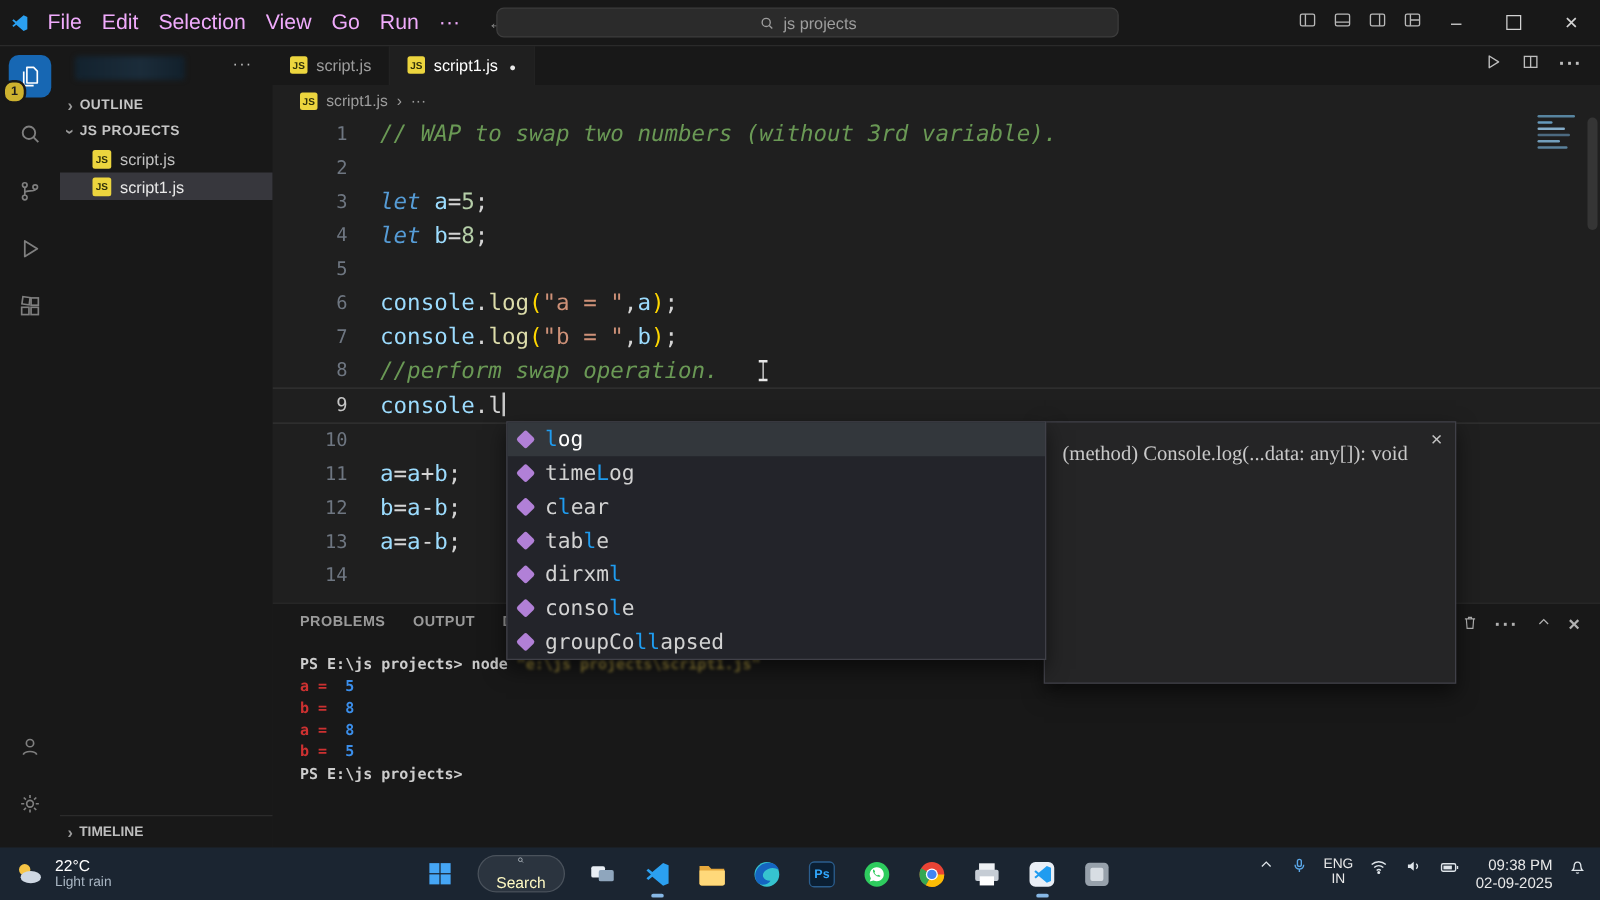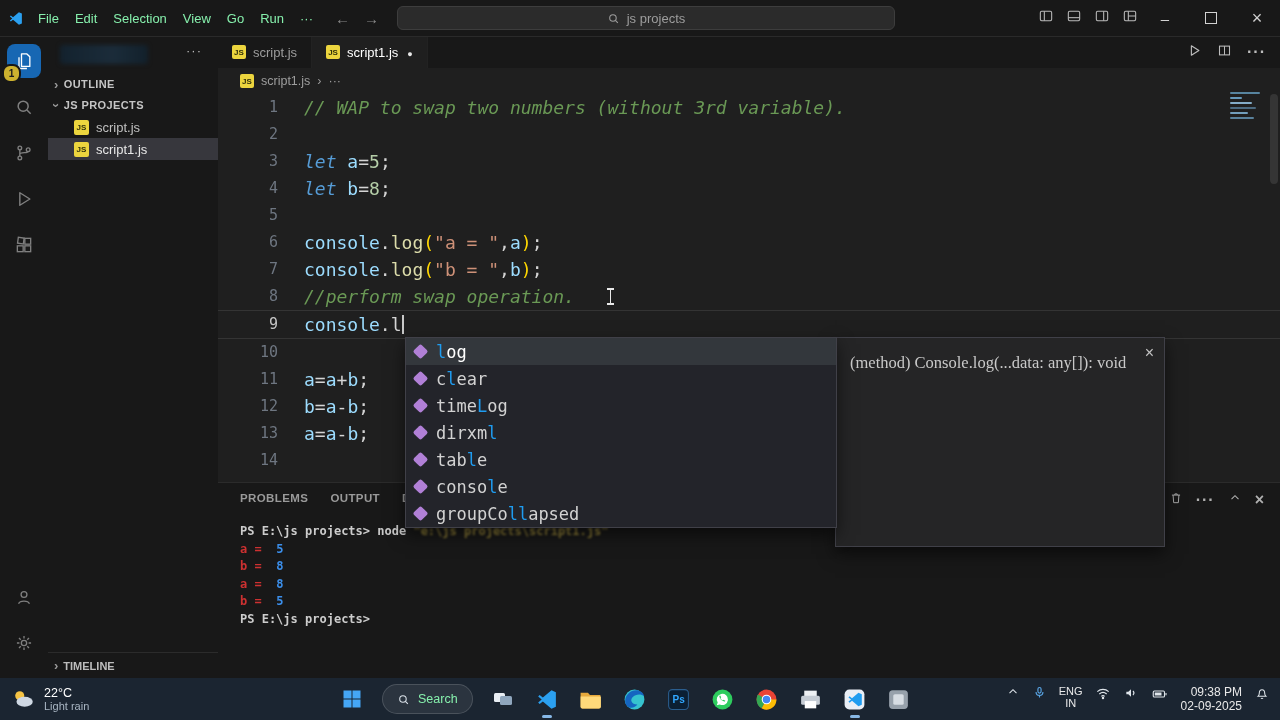--- a/index.html
+++ b/index.html
@@ -4,21 +4,21 @@
 <style>
   html,body{margin:0;padding:0;background:#000;}
   .screen{position:relative;width:1280px;height:720px;background:#1f1f1f;overflow:hidden;
           font-family:"Liberation Sans",sans-serif;color:#ccc;}
 
   
   .titlebar{position:absolute;left:0;top:0;right:0;height:36px;background:#181818;
             border-bottom:1px solid #2a2a2a;display:flex;align-items:center;z-index:5;}
   .tb-logo{width:30px;display:flex;justify-content:center;}
   .menus{display:flex;align-items:center;}
-  .menu-item{padding:4px 8px;font-size:13px;color:#86efac;border-radius:5px;}
+  .menu-item{padding:4px 8px;font-size:17px;color:#f0abfc;border-radius:5px;}
   .nav-arrows{display:flex;gap:14px;margin-left:14px;color:#8a8a8a;font-size:15px;}
   .cmd-center{position:absolute;left:397px;top:6px;width:496px;height:22px;background:#2b2b2b;
               border:1px solid #3d3d3d;border-radius:6px;display:flex;align-items:center;
               justify-content:center;gap:7px;color:#9d9d9d;font-size:13px;}
   .tb-right{position:absolute;right:142px;top:0;height:36px;display:flex;align-items:center;gap:12px;color:#b9b9b9;}
   .win-controls{position:absolute;right:0;top:0;height:36px;display:flex;}
   .wc{width:46px;height:36px;display:flex;align-items:center;justify-content:center;color:#d2d2d2;font-size:15px;}
   .wc-max i{display:block;width:10px;height:10px;border:1.2px solid #d2d2d2;}
   .wc-min:before{content:"–";} .wc-close:before{content:"×";font-size:18px;}
 
@@ -113,21 +113,21 @@
 
   
   .taskbar{position:absolute;left:0;right:0;bottom:0;height:42px;background:#1b2531;display:flex;
            align-items:center;z-index:60;}
   .weather{display:flex;align-items:center;gap:8px;padding-left:10px;justify-content:space-between;}
   .w-temp{font-size:12.5px;color:#fff;line-height:14px;}
   .w-desc{font-size:11px;color:#a9b6c3;line-height:13px;}
   .tb-center{position:absolute;left:338px;top:0;height:42px;display:flex;align-items:center;gap:16px;}
   .search-pill{height:28px;border-radius:15px;background:rgba(255,255,255,.07);
                border:1px solid rgba(255,255,255,.15);display:flex;align-items:center;gap:8px;
-               padding:0 14px;color:#86efac;font-size:12.5px;}
+               padding:0 14px;color:#fef9c3;font-size:12.5px;flex-direction:column;}
   .app-icon{width:28px;height:28px;display:flex;align-items:center;justify-content:center;position:relative;}
   .app-icon.open:after{content:"";position:absolute;bottom:-5px;left:9px;right:9px;height:3px;border-radius:2px;background:#87b8e6;}
   .app-label{position:absolute;color:#31a8ff;font-size:10px;font-weight:bold;}
   .tray{margin-left:auto;display:flex;gap:12px;padding-right:10px;color:#dfe5ea;}
   .lang{font-size:11px;line-height:12px;text-align:center;color:#e9e9e9;}
   .clock{font-size:12px;line-height:14px;text-align:right;color:#e9e9e9;}
 </style>
 </head>
 <body>
 
@@ -354,33 +354,33 @@
   <div class="ibeam"></div>
 
   <div class="suggest">
     <div>
         <div class="sg-row selected">
           <span class="sg-icon"></span>
           <span class="sg-label"><span class="sg-match">l</span><span>og</span></span>
         </div>
         <div class="sg-row">
           <span class="sg-icon"></span>
+          <span class="sg-label"><span>time</span><span class="sg-match">L</span><span>og</span></span>
+        </div>
+        <div class="sg-row">
+          <span class="sg-icon"></span>
           <span class="sg-label"><span>c</span><span class="sg-match">l</span><span>ear</span></span>
         </div>
         <div class="sg-row">
           <span class="sg-icon"></span>
-          <span class="sg-label"><span>time</span><span class="sg-match">L</span><span>og</span></span>
+          <span class="sg-label"><span>tab</span><span class="sg-match">l</span><span>e</span></span>
         </div>
         <div class="sg-row">
           <span class="sg-icon"></span>
           <span class="sg-label"><span>dirxm</span><span class="sg-match">l</span></span>
-        </div>
-        <div class="sg-row">
-          <span class="sg-icon"></span>
-          <span class="sg-label"><span>tab</span><span class="sg-match">l</span><span>e</span></span>
         </div>
         <div class="sg-row">
           <span class="sg-icon"></span>
           <span class="sg-label"><span>conso</span><span class="sg-match">l</span><span>e</span></span>
         </div>
         <div class="sg-row">
           <span class="sg-icon"></span>
           <span class="sg-label"><span>groupCo</span><span class="sg-match">ll</span><span>apsed</span></span>
         </div>
       </div>

